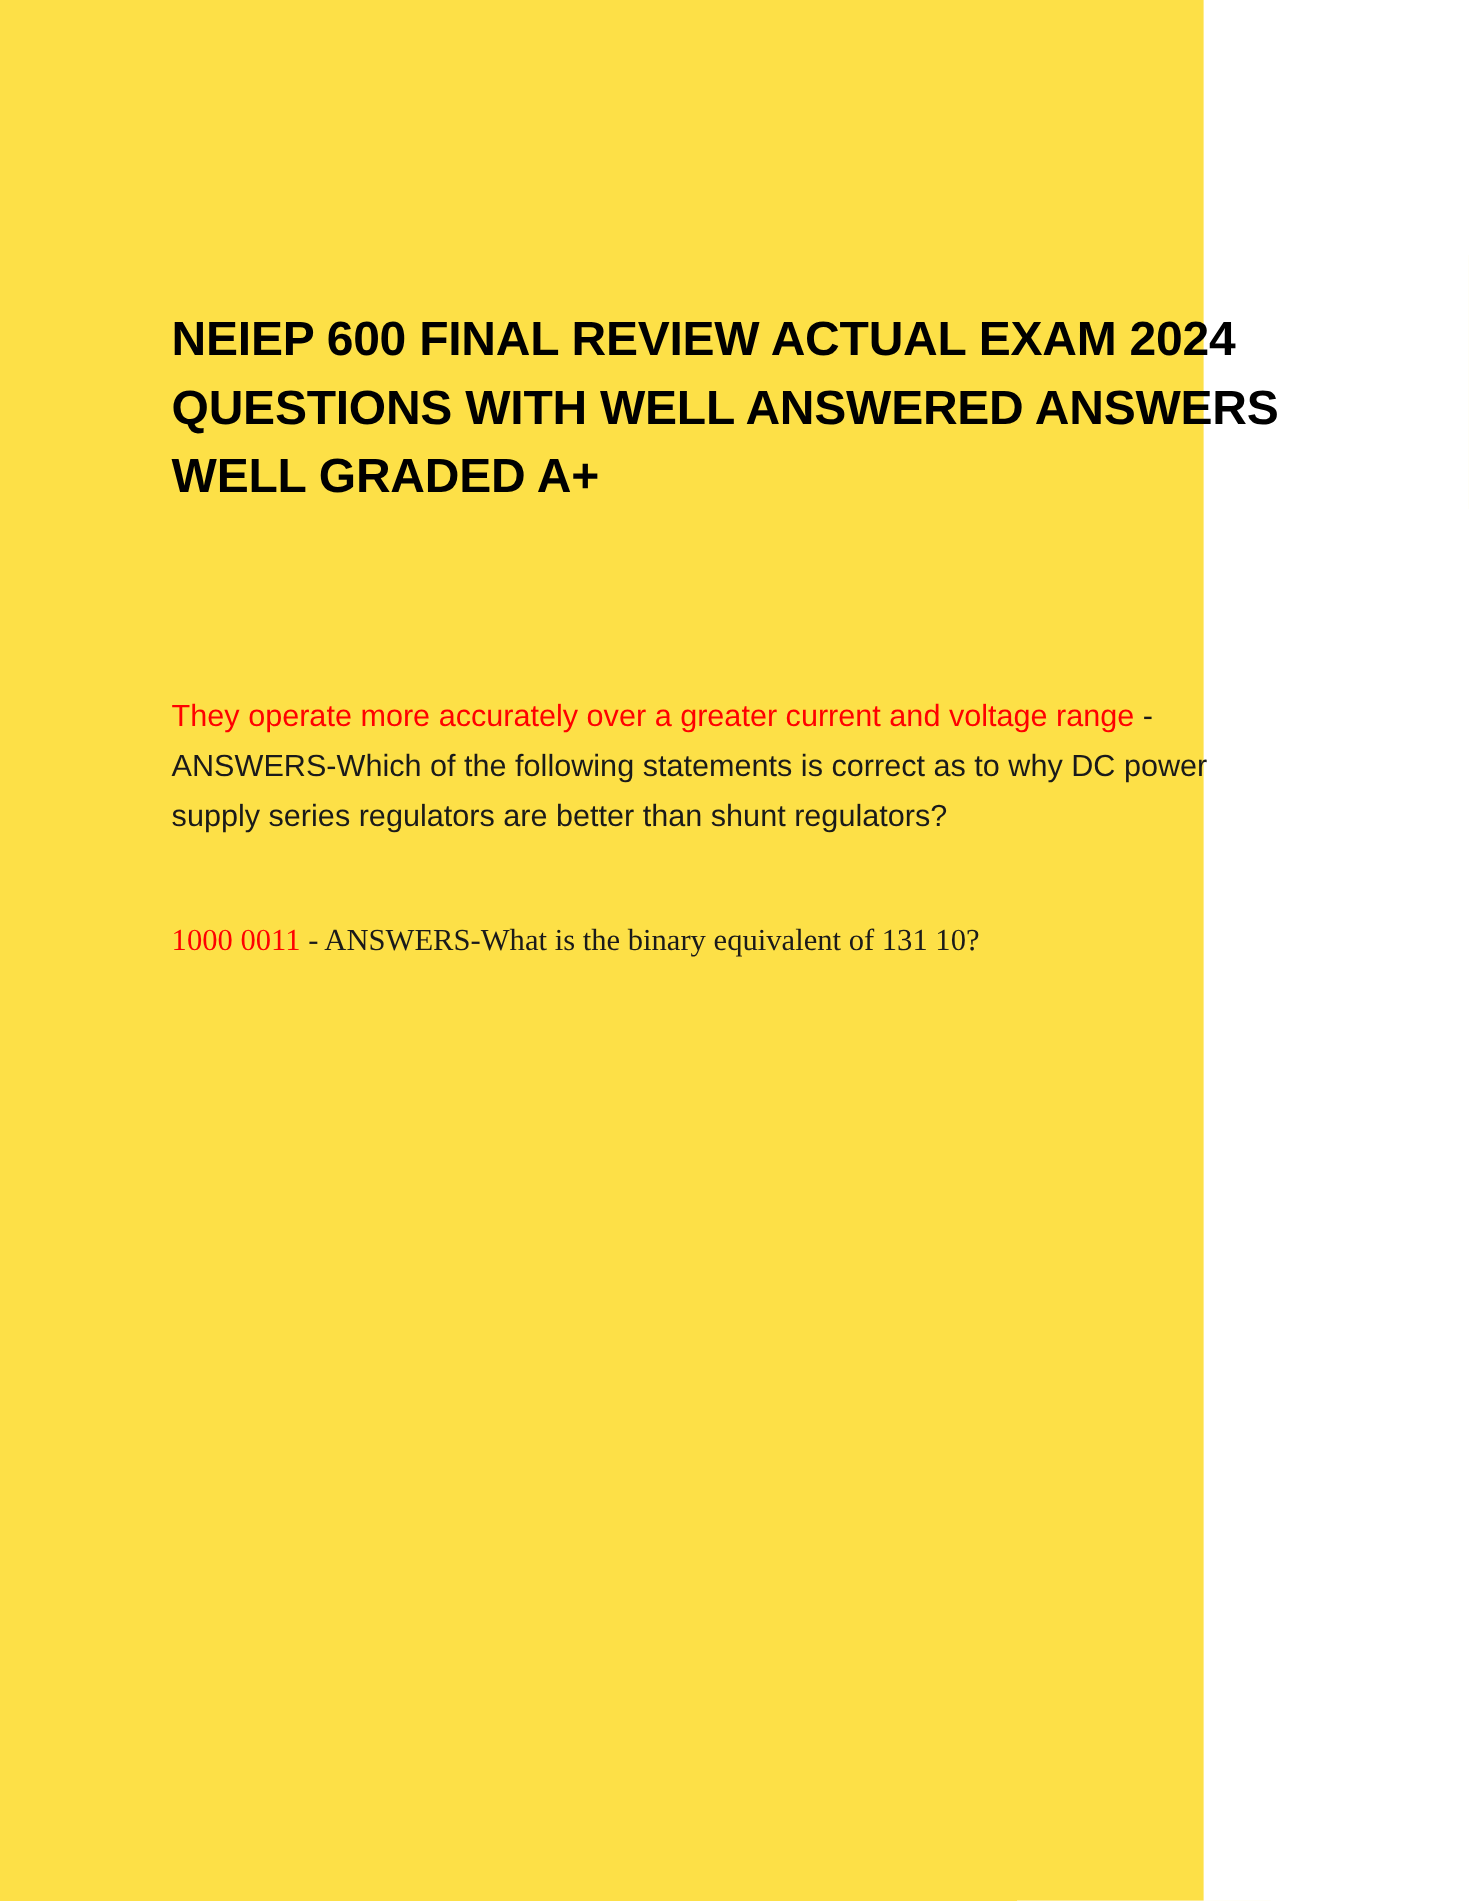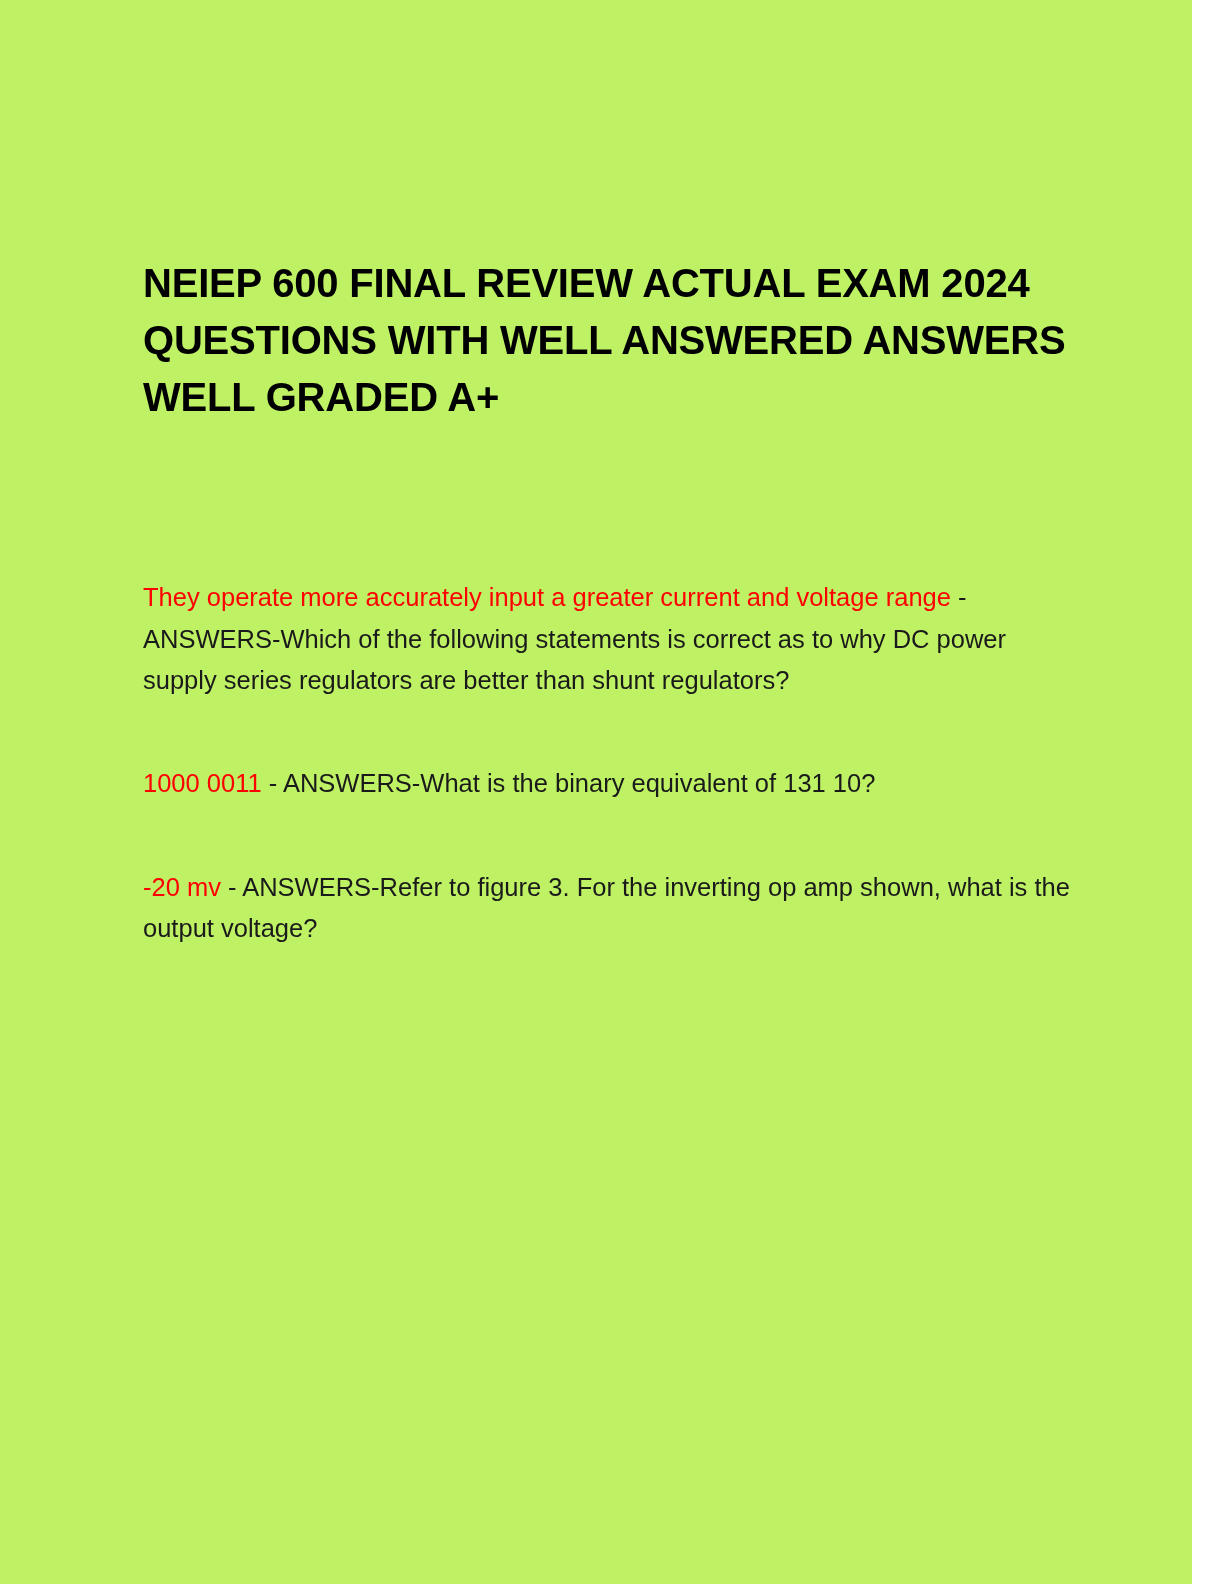--- a/index.html
+++ b/index.html
@@ -9,23 +9,23 @@
   }
   body {
     width: 1224px;
     height: 1584px;
     font-family: "Liberation Sans", sans-serif;
     color: #000000;
     overflow: hidden;
   }
   .page {
     position: relative;
-    width: 1192px;
+    width: 1003px;
     height: 1584px;
-    background: #bef264;
+    background: #fde047;
     box-sizing: border-box;
   }
   .content {
     position: absolute;
     left: 143px;
     top: 255px;
     width: 930px;
   }
   .doc-title {
     font-size: 40px;
@@ -38,46 +38,44 @@
   .qa-list {
     margin-top: 152px;
   }
   .qa-item {
     font-size: 25.5px;
     line-height: 1.62;
     color: #1a1a1a;
     margin: 0 0 62px 0;
   }
   .qa-item.gap-large {
+    font-family: Liberation Serif, serif;
   }
   .answer {
     color: #ff0000;
   }
   .question {
     color: #1a1a1a;
   }
 </style>
 </head>
 <body>
 
 <div class="page">
   <div class="content">
 
     <h1 class="doc-title">NEIEP 600 FINAL REVIEW ACTUAL EXAM 2024 QUESTIONS WITH WELL ANSWERED ANSWERS WELL GRADED A+</h1>
 
     <div class="qa-list">
 
       <p class="qa-item">
-        <span class="answer">They operate more accurately input a greater current and voltage range</span><span class="question"> - ANSWERS-Which of the following statements is correct as to why DC power supply series regulators are better than shunt regulators?</span>
+        <span class="answer">They operate more accurately over a greater current and voltage range</span><span class="question"> - ANSWERS-Which of the following statements is correct as to why DC power supply series regulators are better than shunt regulators?</span>
       </p>
 
       <p class="qa-item gap-large">
         <span class="answer">1000 0011</span><span class="question"> - ANSWERS-What is the binary equivalent of 131 10?</span>
       </p>
 
 
-      <p class="qa-item">
-        <span class="answer">-20 mv</span><span class="question"> - ANSWERS-Refer to figure 3. For the inverting op amp shown, what is the output voltage?</span>
-      </p>
 
     </div>
   </div>
 </div>
 
 </body></html>

